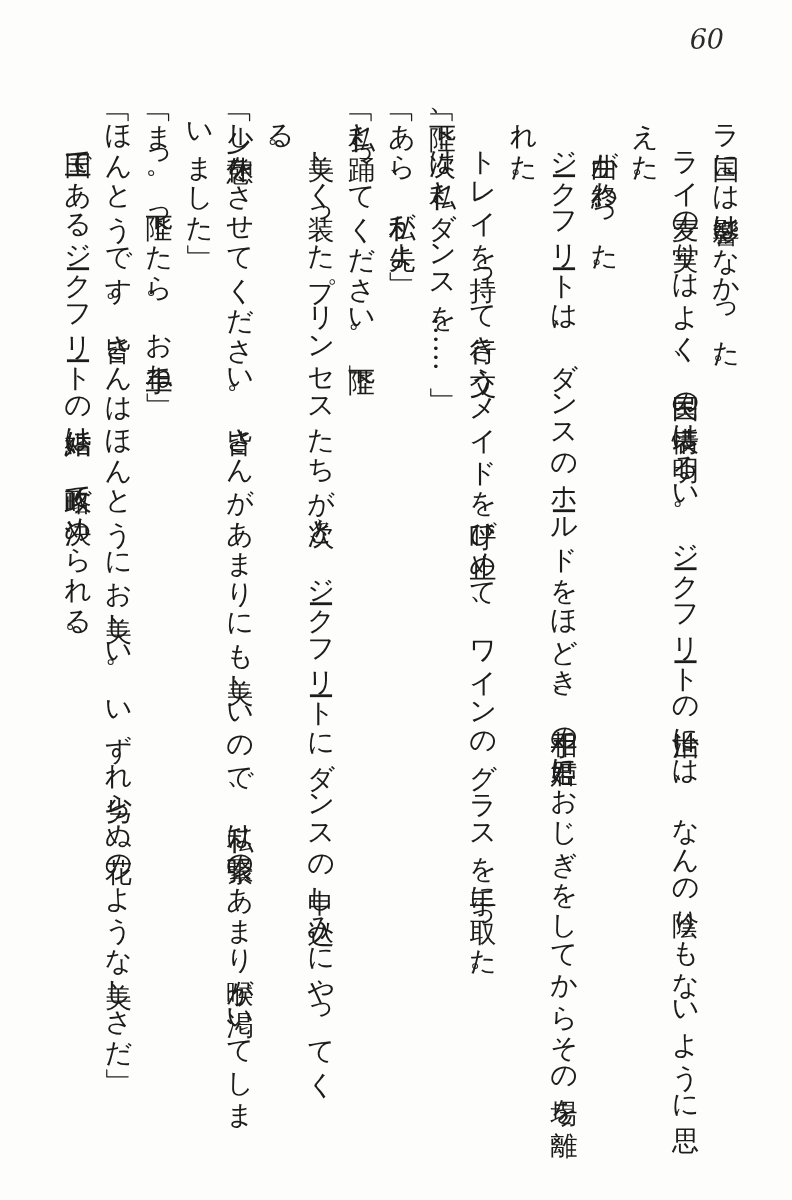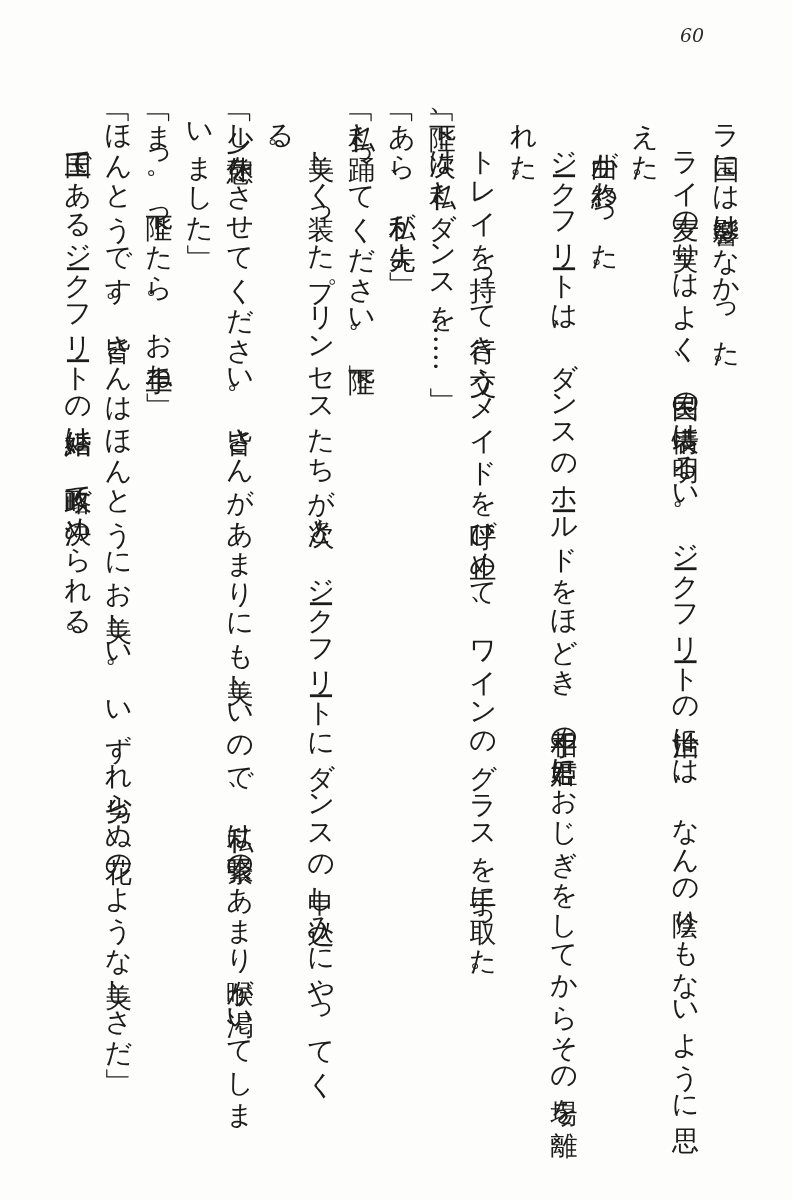--- a/index.html
+++ b/index.html
@@ -15,24 +15,24 @@
     background: #fdfdfb;
     font-family: "DejaVu Serif", serif;
   }
 
   
   .page-number {
     position: absolute;
     top: 24px;
     left: 660px;
     width: 64px;
-    text-align: center;
+    text-align: right;
     font-family: "DejaVu Serif", serif;
     font-style: italic;
-    font-size: 19px;
+    font-size: 27px;
     color: #2b2b2b;
   }
 
   
   .page-text {
     position: absolute;
     top: 105px;
     right: 46px;
     height: 1026px;
     writing-mode: vertical-rl;

